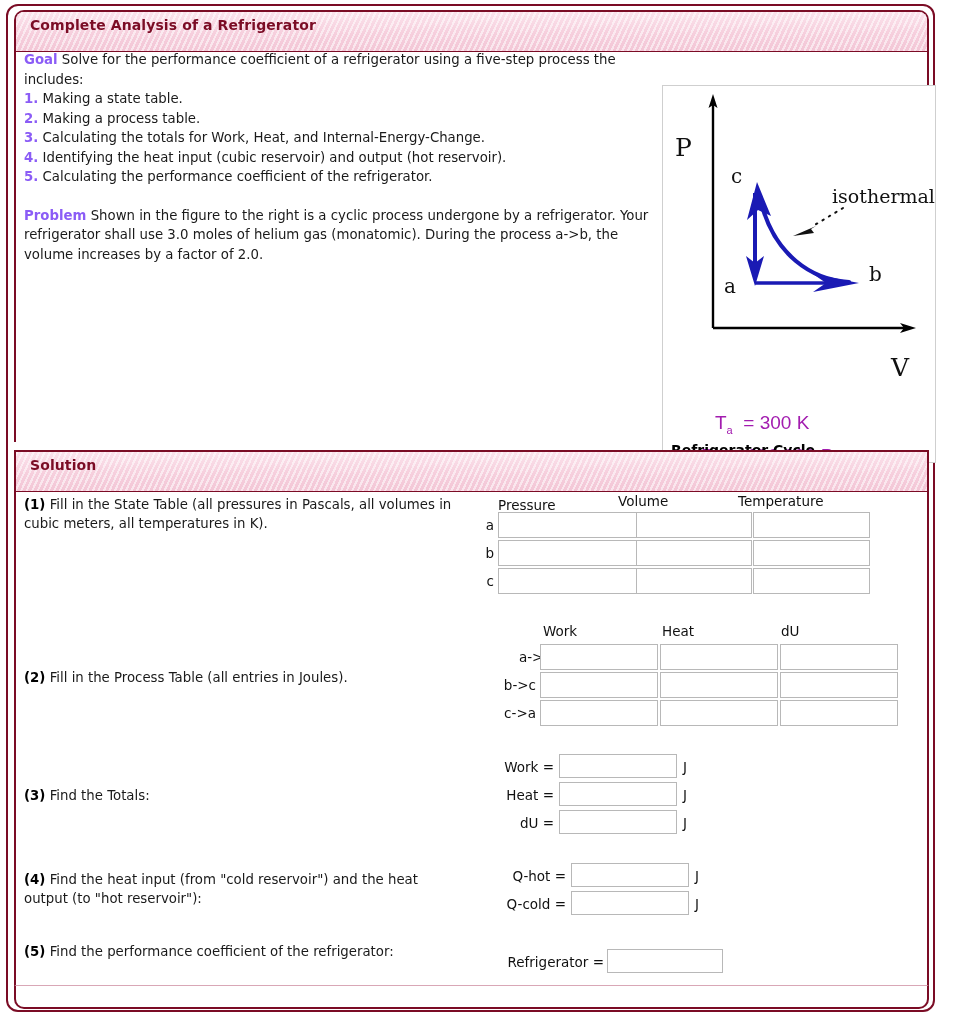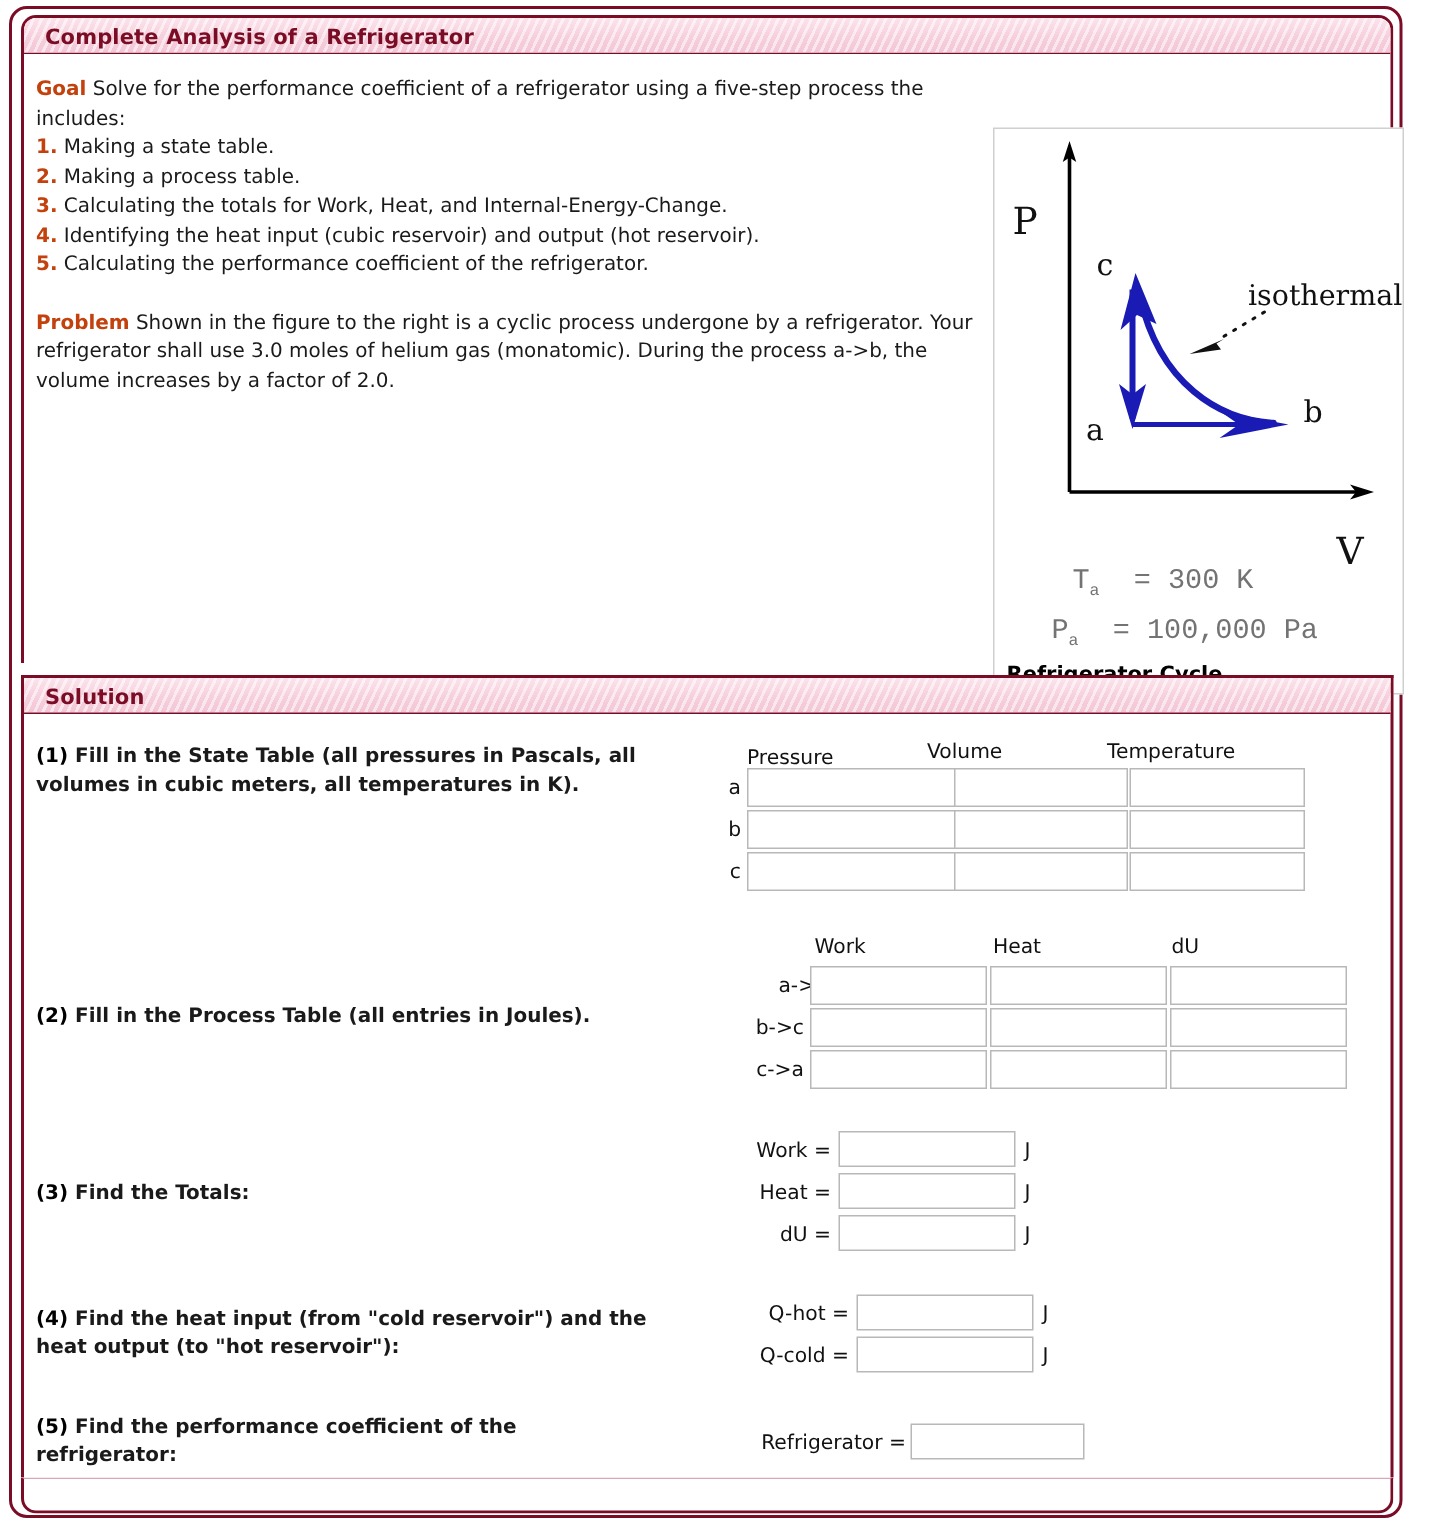--- a/index.html
+++ b/index.html
@@ -59,21 +59,21 @@
     border-radius: 0 0 10px 10px;
     border-top: 1px solid #d9a7b6;
   }
 
   
   .panel-header {
     position: absolute;
     left: 0;
     top: 0;
     right: 0;
-    height: 24px;
+    height: 40px;
     background:
       repeating-linear-gradient(115deg,
         rgba(255,255,255,0.55) 0px, rgba(255,255,255,0.55) 2px,
         rgba(243,205,217,0.0) 2px, rgba(243,205,217,0.0) 5px),
       linear-gradient(to bottom, #fbe3ec 0%, #f6cfdd 55%, #f3c6d6 100%);
     border-bottom: 1px solid #7b0c25;
     box-sizing: border-box;
   }
   .panel-top .panel-header { border-radius: 8px 8px 0 0; }
   .panel-header-title {
@@ -97,21 +97,21 @@
   }
   .goal-block {
     position: absolute;
     left: 8px;
     top: 9px;
     width: 625px;
     line-height: 19.5px;
     font-size: 13.3px;
     color: #1a1a1a;
   }
-  .goal-block b { color: #c2410c; }
+  .goal-block b { color: #8b5cf6; }
   .goal-line { display: block; }
   .spacer-line { display: block; height: 19px; }
 
   
   .figure-box {
     position: absolute;
     left: 646px;
     top: 44px;
     width: 274px;
     height: 378px;
@@ -124,38 +124,39 @@
     position: absolute;
     left: 8px;
     bottom: 4px;
     font-size: 14px;
     font-weight: bold;
     color: #000;
     font-family: "DejaVu Sans", "Liberation Sans", sans-serif;
   }
   .fig-eq {
     position: absolute;
-    font-family: Liberation Mono, monospace;
+    font-family: Liberation Sans, sans-serif;
     font-size: 19px;
-    color: #737373;
-    white-space: nowrap;
+    color: #a21caf;
+    white-space: nowrap;
+    margin-top: 36px;
   }
   .fig-eq sub { font-size: 11px; }
   .fig-eq-1 { left: 52px; top: 290px; }
   .fig-eq-2 { left: 38px; top: 323px; }
 
   
   .sol-body {
     position: absolute;
     left: 0;
     top: 29px;
     right: 0;
     bottom: 0;
   }
-  .sol-row { position: absolute; font-weight: bold; }
+  .sol-row { position: absolute; }
   .sol-prompt {
     font-size: 13.3px;
     line-height: 19px;
     color: #1a1a1a;
   }
   .sol-prompt b { color: #000; }
 
   
   .tbl { position: absolute; }
   .tbl-head {

